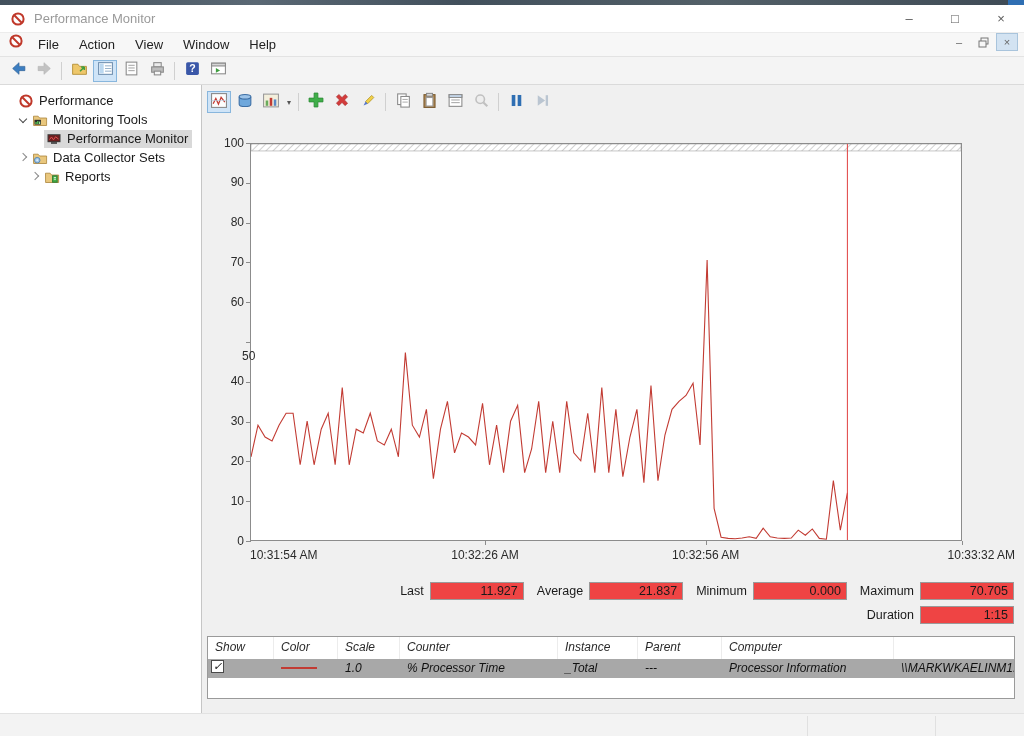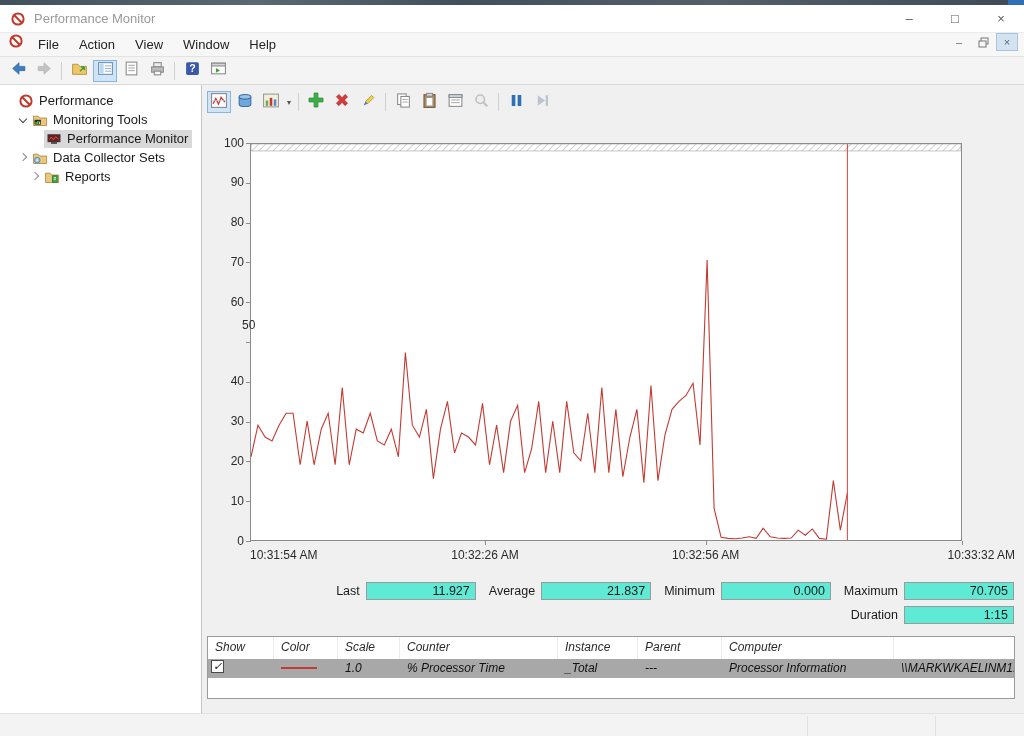--- a/index.html
+++ b/index.html
@@ -70,21 +70,21 @@
   .ylab { position:absolute; width:42px; text-align:right; font-size:12px; color:#2a2a2a; left:0; }
   .ytick { position:absolute; width:5px; height:1px; background:#8c8c8c; left:44px; }
   .xtick { position:absolute; width:1px; height:4px; background:#8c8c8c; }
   .xlab { position:absolute; top:463px; font-size:12px; color:#2a2a2a; white-space:nowrap; }
 
   
   .stats { position:absolute; left:130px; right:10px; top:497px; }
   .stats-row { display:flex; justify-content:flex-end; align-items:center; margin-bottom:6px; }
   .stat-group { display:flex; align-items:center; margin-left:13px; }
   .stat-label { font-size:12.5px; color:#1a1a1a; margin-right:6px; }
-  .stat-box { width:110px; height:18px; background:#5eead4; border:1px solid #9a9a9a;
+  .stat-box { width:94px; height:18px; background:#ef4444; border:1px solid #9a9a9a;
     font-size:12.5px; text-align:right; padding:1px 5px 0 0; color:#1a1a1a; }
 
   
   .legend { position:absolute; left:5px; top:551px; width:808px; height:63px;
     background:#ffffff; border:1px solid #9a9a9a; overflow:hidden;font-style:italic; }
   .lg-grid { display:grid; grid-template-columns:66px 64px 62px 158px 80px 84px 172px 1fr; }
   .lg-head { height:22px; }
   .lg-head .lg-cell { font-size:12px; color:#2a2a2a; padding:3px 0 0 7px;
     border-right:1px solid #ececec; height:22px; }
   .lg-row { height:19px; background:#a8a8a8; }
@@ -369,21 +369,21 @@
       <div class="ylab" style="top: 50.5px;">100</div>
       <div class="ytick" style="top: 58px;"></div>
       <div class="ylab" style="top: 90.3px;">90</div>
       <div class="ytick" style="top: 97.8px;"></div>
       <div class="ylab" style="top: 130.1px;">80</div>
       <div class="ytick" style="top: 137.6px;"></div>
       <div class="ylab" style="top: 169.9px;">70</div>
       <div class="ytick" style="top: 177.4px;"></div>
       <div class="ylab" style="top: 209.7px;">60</div>
       <div class="ytick" style="top: 217.2px;"></div>
-      <div class="ylab" style="top: 233px; padding-left: 40px;">50</div>
+      <div class="ylab" style="top: 264px; padding-left: 40px;">50</div>
       <div class="ytick" style="top: 257px;"></div>
       <div class="ylab" style="top: 289.3px;">40</div>
       <div class="ytick" style="top: 296.8px;"></div>
       <div class="ylab" style="top: 329.1px;">30</div>
       <div class="ytick" style="top: 336.6px;"></div>
       <div class="ylab" style="top: 368.9px;">20</div>
       <div class="ytick" style="top: 376.4px;"></div>
       <div class="ylab" style="top: 408.7px;">10</div>
       <div class="ytick" style="top: 416.2px;"></div>
       <div class="ylab" style="top: 448.5px;">0</div>

